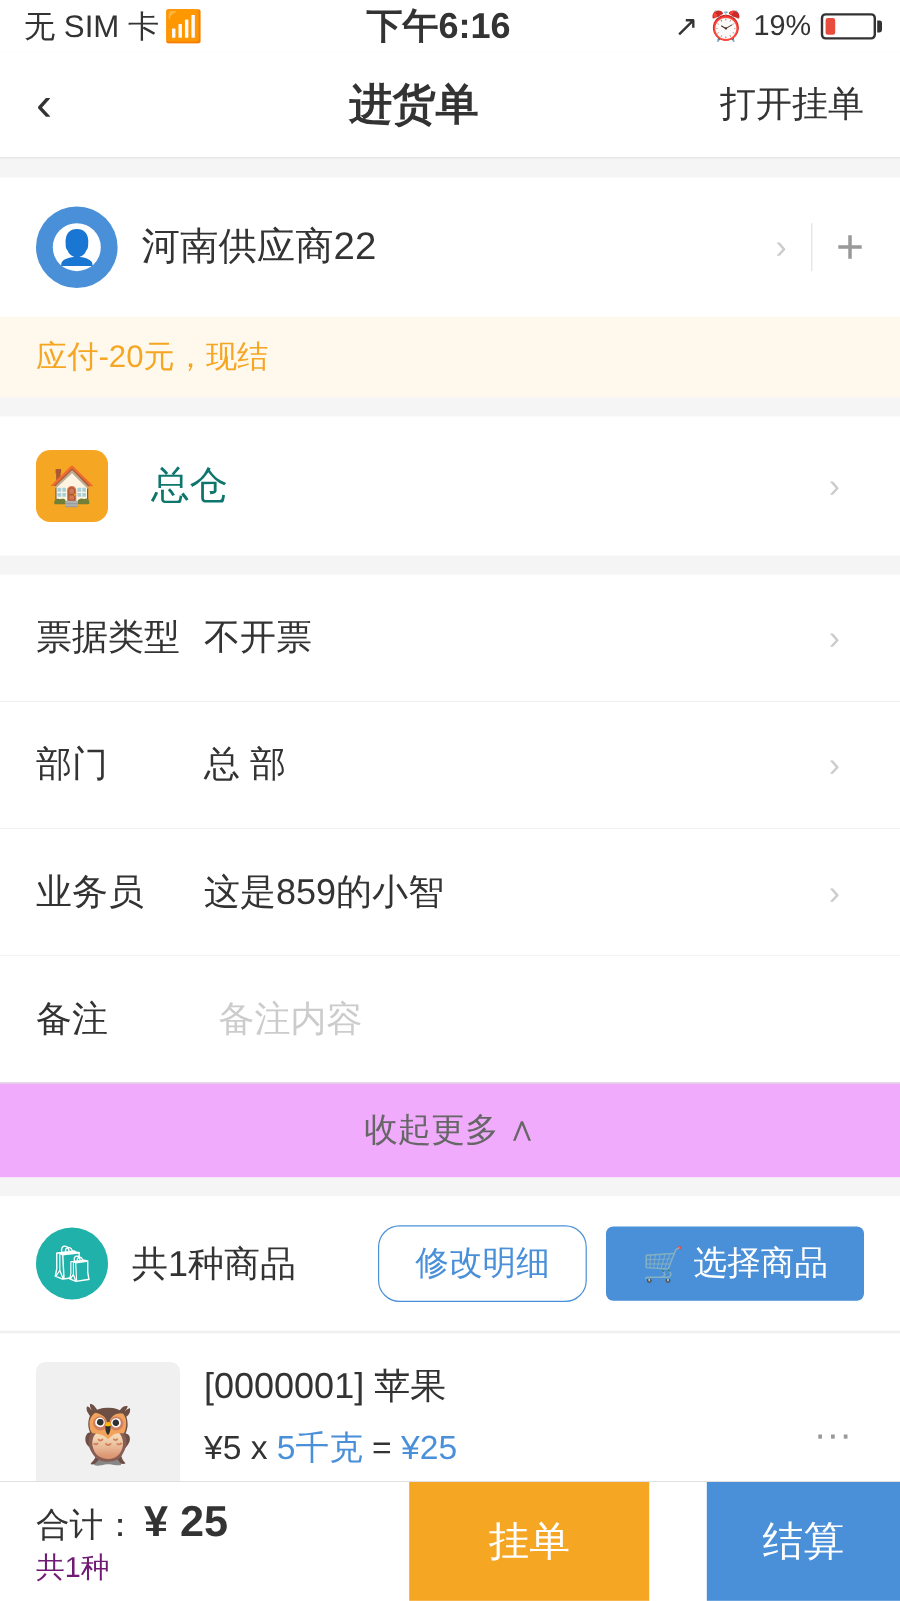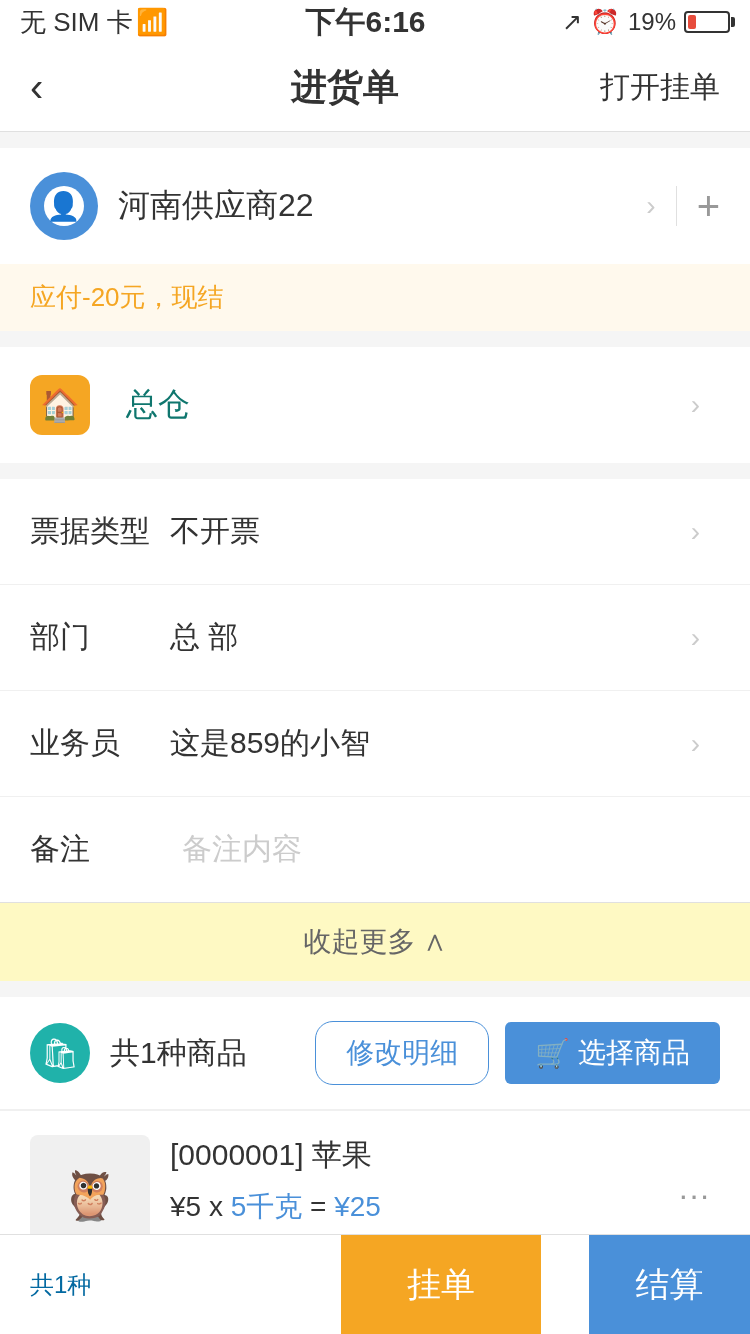--- a/index.html
+++ b/index.html
@@ -108,21 +108,21 @@
       border-bottom: 1px solid #f0f0f0;
       background: #fff;
     }
     .form-row:last-child { border-bottom: none; gap: 12px; }
     .form-label { font-size: 30px; color: #333; width: 140px; flex-shrink: 0; }
     .form-value { font-size: 30px; color: #333; flex: 1; }
     .form-placeholder { font-size: 30px; color: #ccc; flex: 1; }
 
     
     .collapse-row {
-      background: #fef9c3;
+      background: #f0abfc;
       text-align: center;
       padding: 20px 0;
       font-size: 28px;
       color: #666;
       border-top: 1px solid #e0e0e0;
     }
 
     
     .products-header {
       background: #fff;
@@ -172,21 +172,21 @@
     }
     .total-section {
       flex: 1;
       display: flex;
       flex-direction: column;
       justify-content: center;
       padding: 0 30px;
     }
     .total-label { font-size: 28px; color: #333; }
     .total-amount { font-size: 36px; font-weight: 600; color: #333; }
-    .total-count { font-size: 24px; color: #0369a1; }
+    .total-count { font-size: 24px; color: #701a75; }
     .btn-hang {
       width: 200px;
       background: #f5a623;
       color: #fff;
       font-size: 34px;
       font-weight: 500;
       display: flex;
       align-items: center;
       justify-content: center;
       cursor: pointer;
@@ -314,17 +314,21 @@
       </div>
     </div>
     <span class="product-more">···</span>
   </div>
 </div>
 
 <div style="height: 100px;"></div>
 
 <div class="bottom-bar">
   <div class="total-section">
+    <div style="display:flex; align-items:baseline; gap:6px;">
+      <span class="total-label">合计：</span>
+      <span class="total-amount">¥ 25</span>
+    </div>
     <span class="total-count">共1种</span>
   </div>
   <button class="btn-hang">挂单</button>
   <button class="btn-checkout">结算</button>
 </div>
 
 </body></html>

